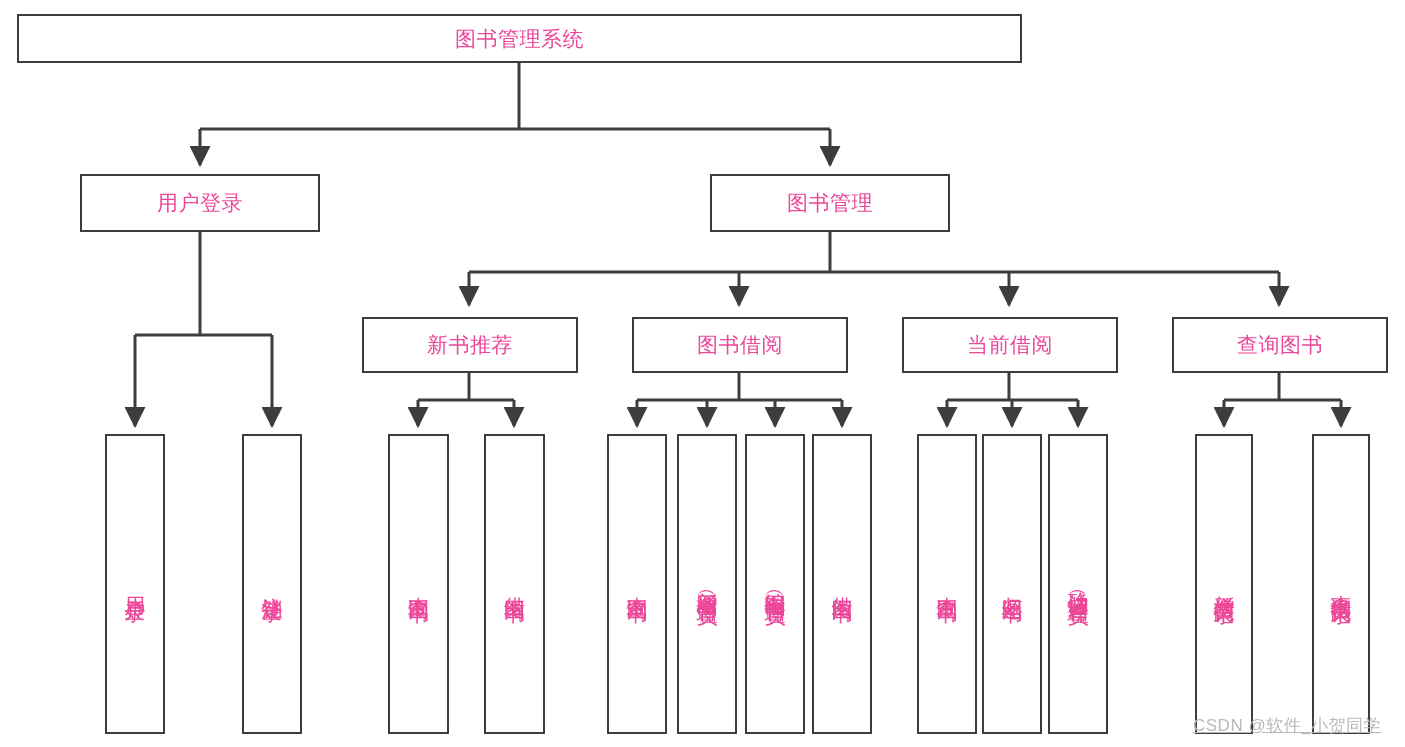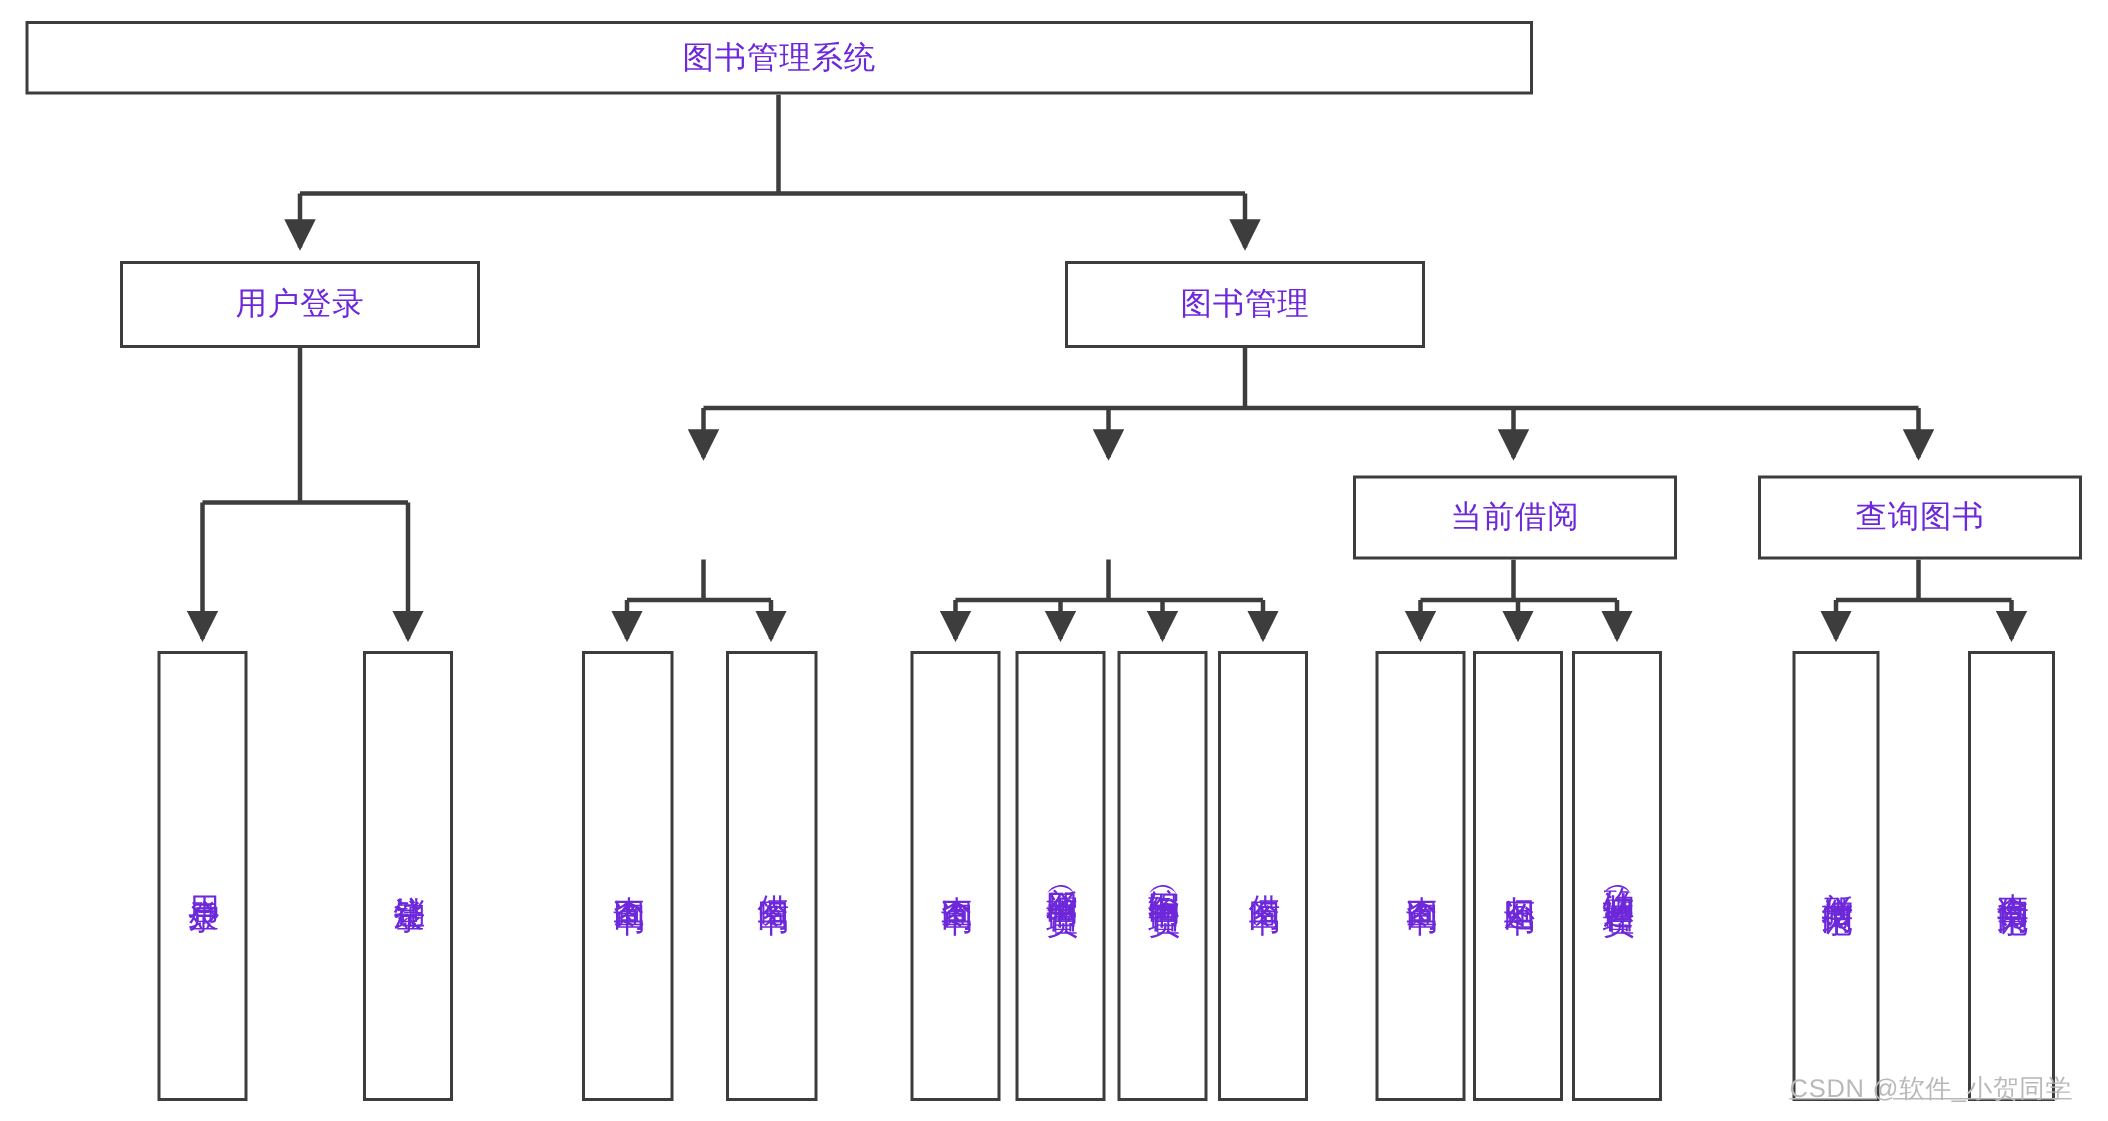--- a/index.html
+++ b/index.html
@@ -29,21 +29,21 @@
   .node-box {
     position: absolute;
     box-sizing: border-box;
     background: #ffffff;
     border: 2px solid #3d3d3d;
     display: flex;
     align-items: center;
     justify-content: center;
   }
   .node-label {
-    color: #6d28d9;
+    color: #ec4899;
     font-size: 21px;
     line-height: 1.22;
     letter-spacing: 0.5px;
     white-space: nowrap;
     text-align: center;
   }
   .node-box.leaf .node-label {
     writing-mode: vertical-rl;
     text-orientation: upright;
     letter-spacing: 2px;
@@ -120,20 +120,26 @@
     <span class="node-label">图书管理系统</span>
   </div>
 
   <div class="node-box" style="left:80px; top:174px; width:240px; height:58px;">
     <span class="node-label">用户登录</span>
   </div>
   <div class="node-box" style="left:710px; top:174px; width:240px; height:58px;">
     <span class="node-label">图书管理</span>
   </div>
 
+  <div class="node-box" style="left:362px; top:317px; width:216px; height:56px;">
+    <span class="node-label">新书推荐</span>
+  </div>
+  <div class="node-box" style="left:632px; top:317px; width:216px; height:56px;">
+    <span class="node-label">图书借阅</span>
+  </div>
   <div class="node-box" style="left:902px; top:317px; width:216px; height:56px;">
     <span class="node-label">当前借阅</span>
   </div>
   <div class="node-box" style="left:1172px; top:317px; width:216px; height:56px;">
     <span class="node-label">查询图书</span>
   </div>
 
   <div class="node-box leaf" style="left:105px; top:434px; width:60px; height:300px;">
     <span class="node-label">用户登录</span>
   </div>

